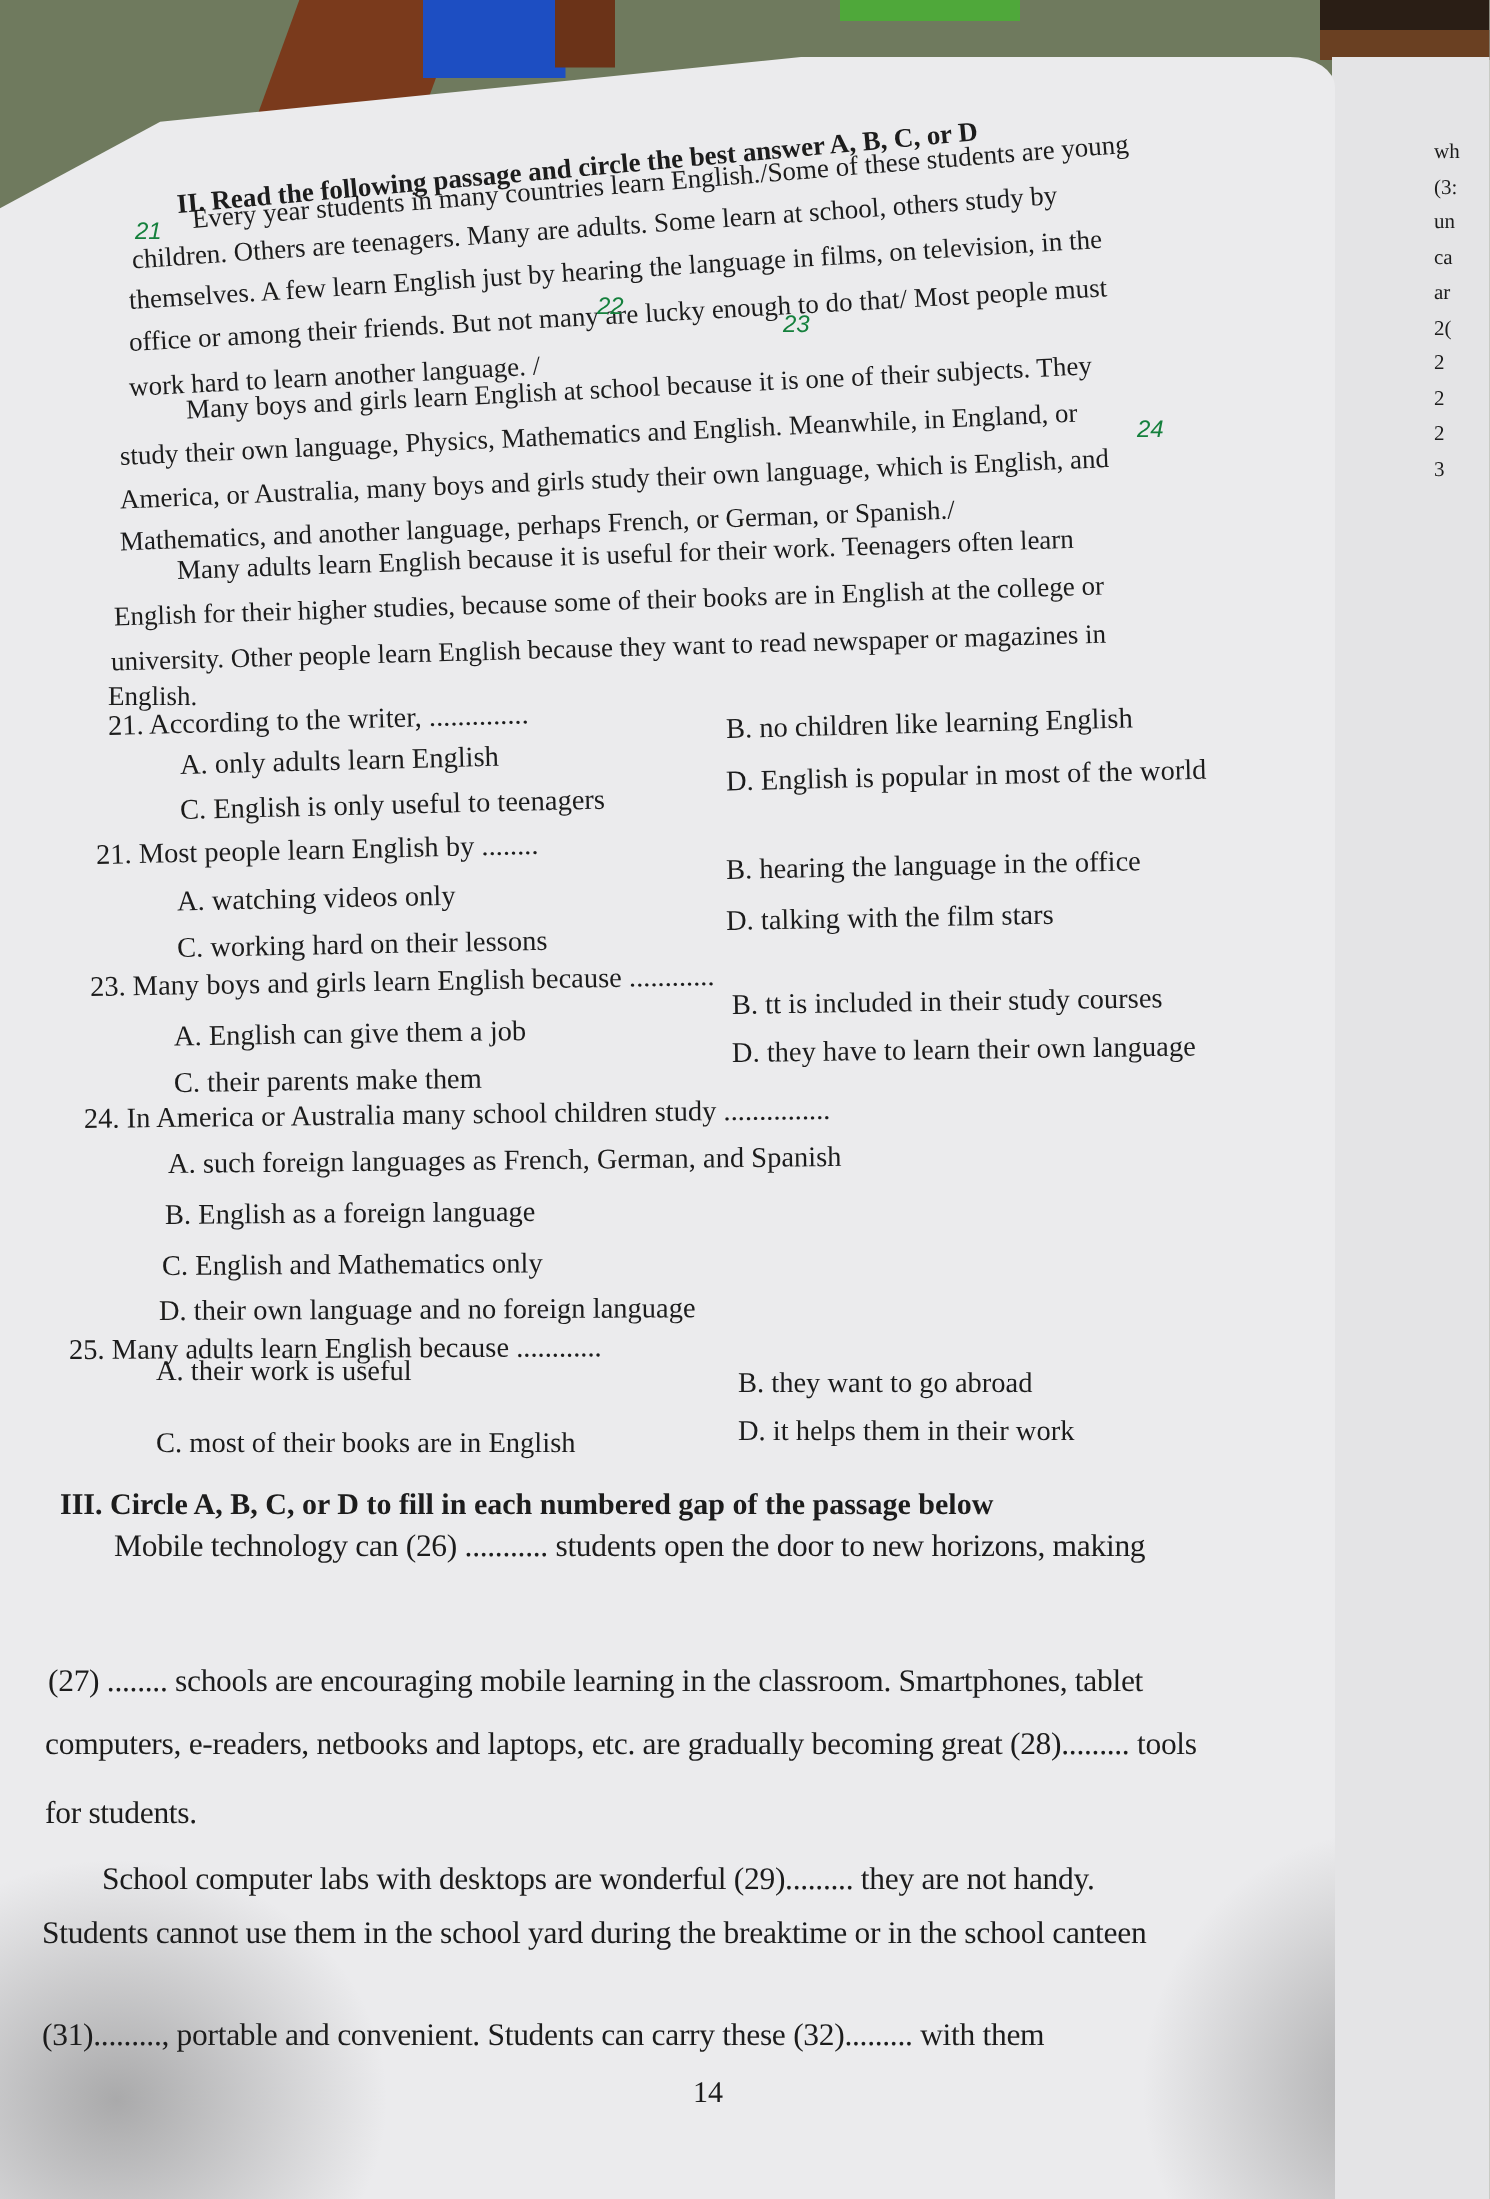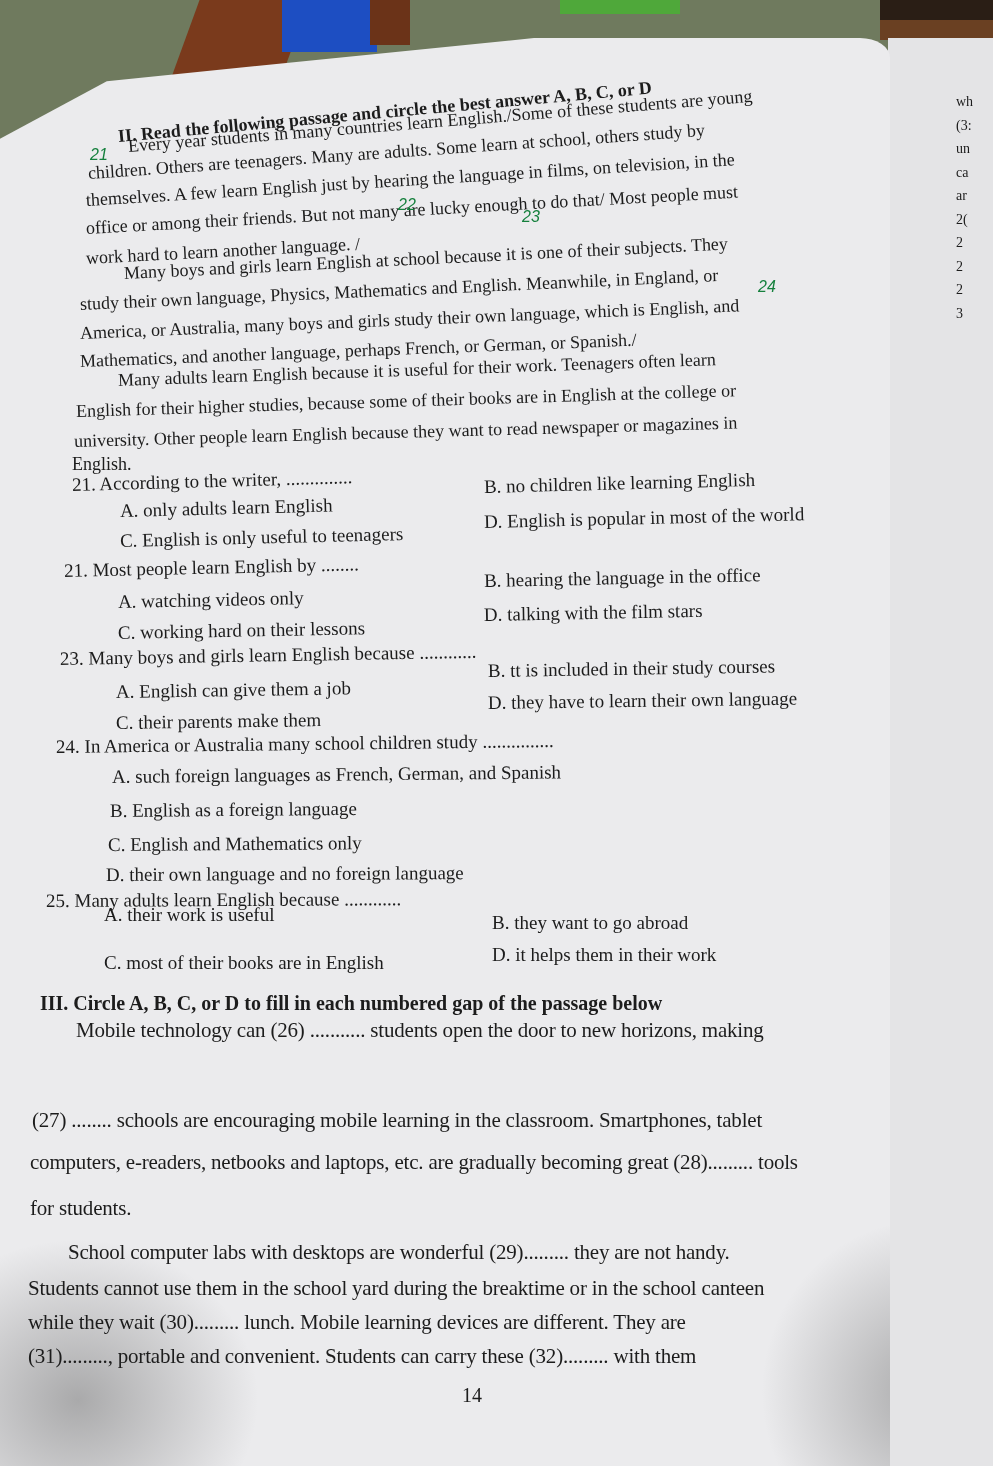--- a/index.html
+++ b/index.html
@@ -120,18 +120,17 @@
     <div class="line q" style="left:104px;top:914px;">C. most of their books are in English</div>
     <div class="line q" style="left:492px;top:906px;">D. it helps them in their work</div>
 
     <div class="line hdr" style="left:40px;top:942px;font-size:20px;margin-top:12px;">III. Circle A, B, C, or D to fill in each numbered gap of the passage below</div>
     <div class="line p3" style="left:76px;top:980px;">Mobile technology can (26) ........... students open the door to new horizons, making</div>
     <div class="line p3" style="left:32px;top:1070px;">(27) ........ schools are encouraging mobile learning in the classroom. Smartphones, tablet</div>
     <div class="line p3" style="left:30px;top:1112px;">computers, e-readers, netbooks and laptops, etc. are gradually becoming great (28)......... tools</div>
     <div class="line p3" style="left:30px;top:1158px;">for students.</div>
     <div class="line p3" style="left:68px;top:1202px;">School computer labs with desktops are wonderful (29)......... they are not handy.</div>
     <div class="line p3" style="left:28px;top:1238px;">Students cannot use them in the school yard during the breaktime or in the school canteen</div>
-    <div class="line p3" style="left:28px;top:1272px;">while they wait (30)......... lunch. Mobile learning devices are different. They are</div>
     <div class="line p3" style="left:28px;top:1306px;">(31)........., portable and convenient. Students can carry these (32)......... with them</div>
 
     <div class="pgnum">14</div>
   </div>
 </div>
 
 </body></html>

